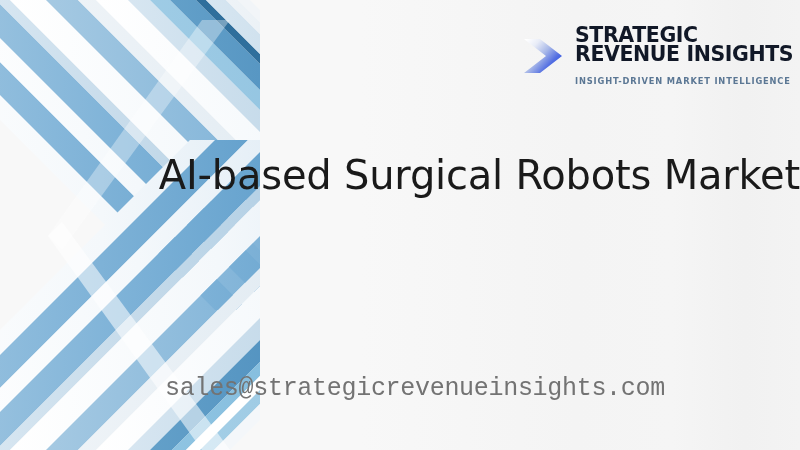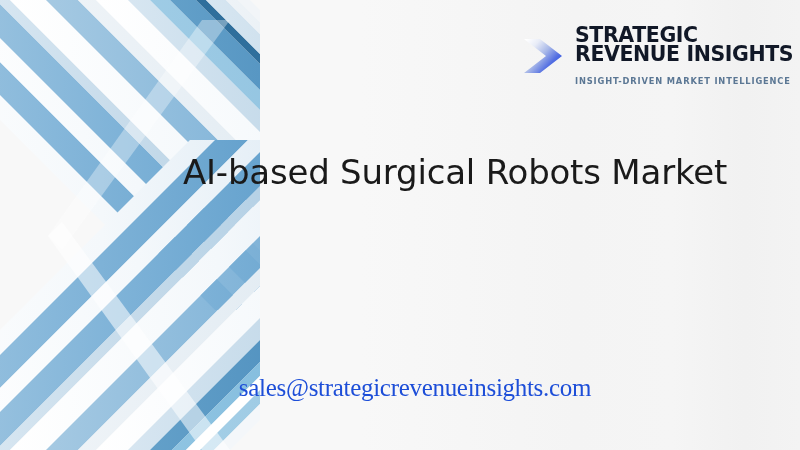--- a/index.html
+++ b/index.html
@@ -49,38 +49,38 @@
     font-size:8.3px;
     font-weight:600;
     letter-spacing:0.85px;
     color:#5b7794;
     white-space:nowrap;
   }
   .title {
     position:absolute;
     left:0; right:0;
     top:152px;
-    text-align:center;
+    text-align:right;
     padding-left:110px;
     font-family:"DejaVu Sans", sans-serif;
-    font-size:34px;
+    font-size:40px;
     font-weight:400;
     color:#1a1a1a;
     letter-spacing:-0.2px;
   }
   .email {
     position:absolute;
     left:0; right:0;
     top:374px;
     text-align:center;
     padding-left:30px;
-    font-family:Liberation Serif, serif;
+    font-family:Liberation Mono, monospace;
     font-size:25px;
     font-weight:400;
-    color:#1d4ed8;
+    color:#737373;
     letter-spacing:-0.3px;
   }
 </style>
 </head>
 <body>
 
 <div id="slide">
 
   <div class="bg-bands"></div>
 

